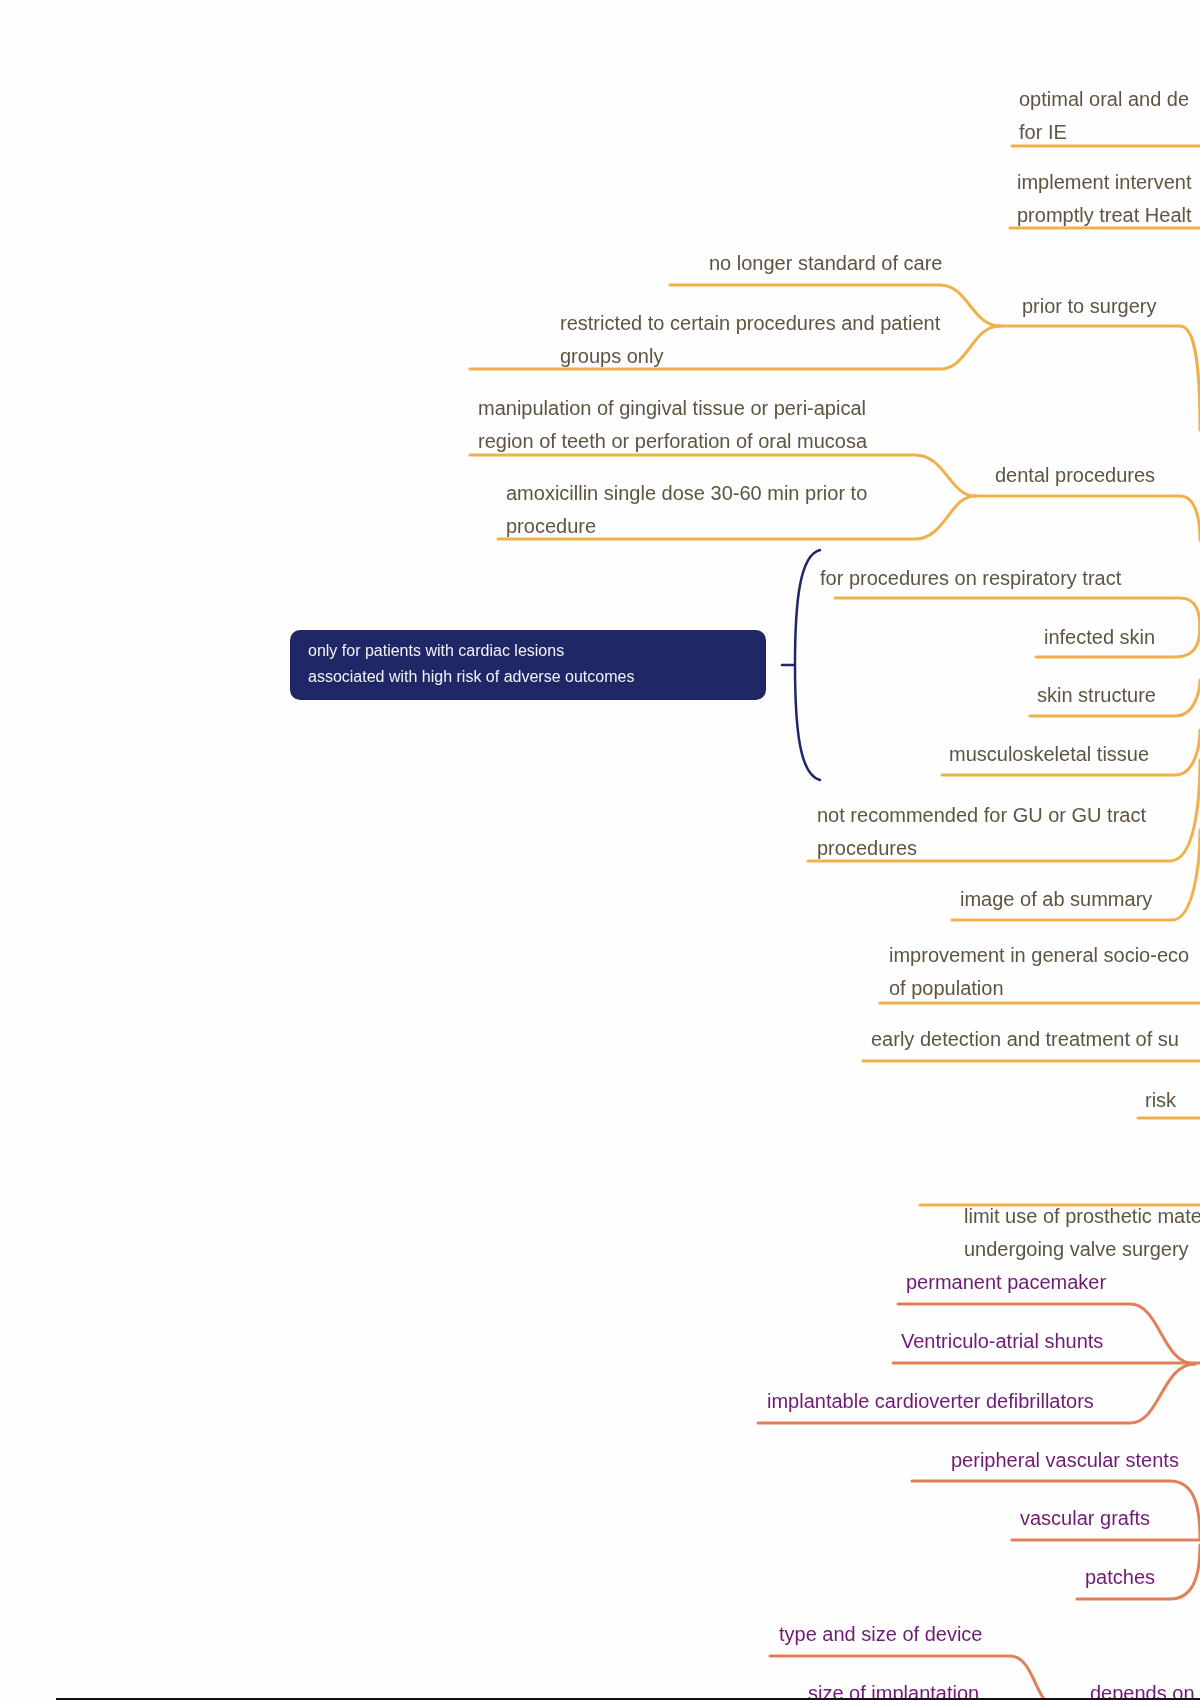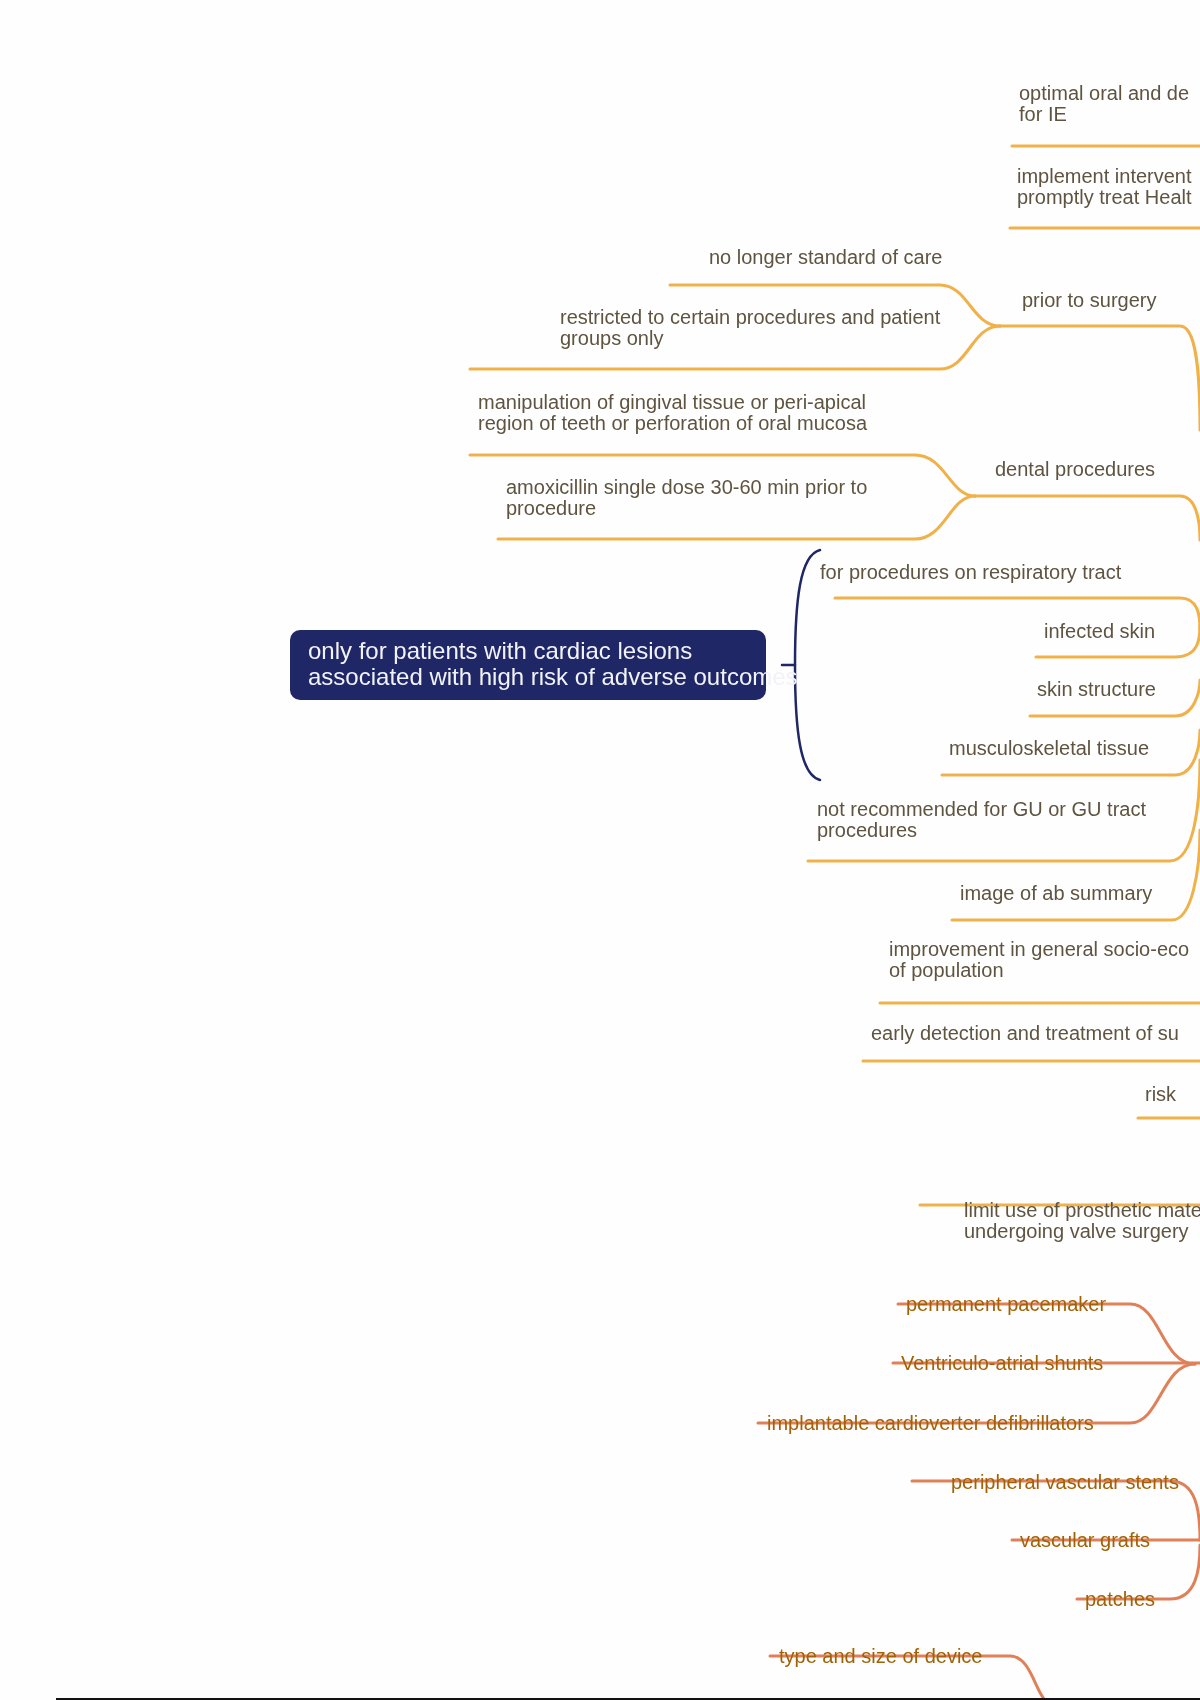--- a/index.html
+++ b/index.html
@@ -3,28 +3,28 @@
 <meta charset="utf-8">
 <style>
   html, body { margin: 0; padding: 0; }
   body {
     width: 1200px; height: 1700px; position: relative; overflow: hidden;
     background: #fefefe;
     font-family: "Liberation Sans", "DejaVu Sans", sans-serif;
   }
   svg.links { position: absolute; left: 0; top: 0; width: 1200px; height: 1700px; }
   .node {
-    position: absolute; font-size: 20px; line-height: 21px; color: #5e5440;
+    position: absolute; font-size: 20px; line-height: 33px; color: #5e5440;
     white-space: nowrap;
   }
-  .node.device { color: #a16207; margin-top: 28px; }
+  .node.device { color: #701a75; }
   .root-callout {
     position: absolute; left: 290px; top: 630px; width: 476px; height: 70px;
     background: #1f2766; border-radius: 10px; color: #f2f3f8;
-    font-size: 24px; line-height: 26px; padding: 8px 18px; box-sizing: border-box;
+    font-size: 16px; line-height: 26px; padding: 8px 18px; box-sizing: border-box;
     white-space: nowrap;
   }
   .baseline {
     position: absolute; left: 56px; top: 1698px; width: 1144px; height: 2px; background: #111;
   }
 </style>
 </head>
 <body>
 
 <svg class="links" viewBox="0 0 1200 1700">

